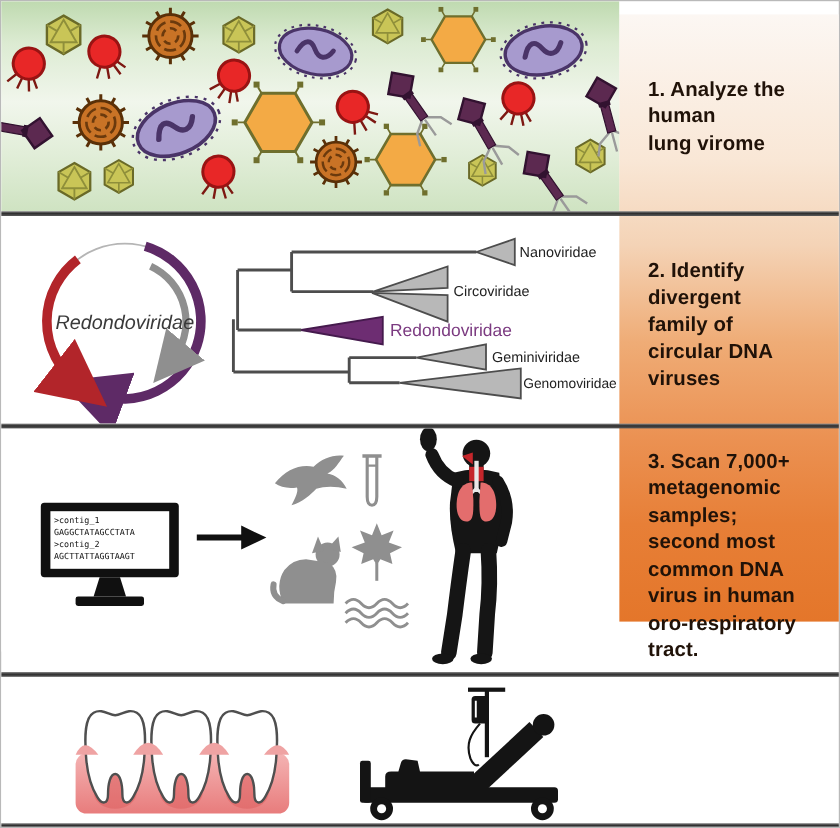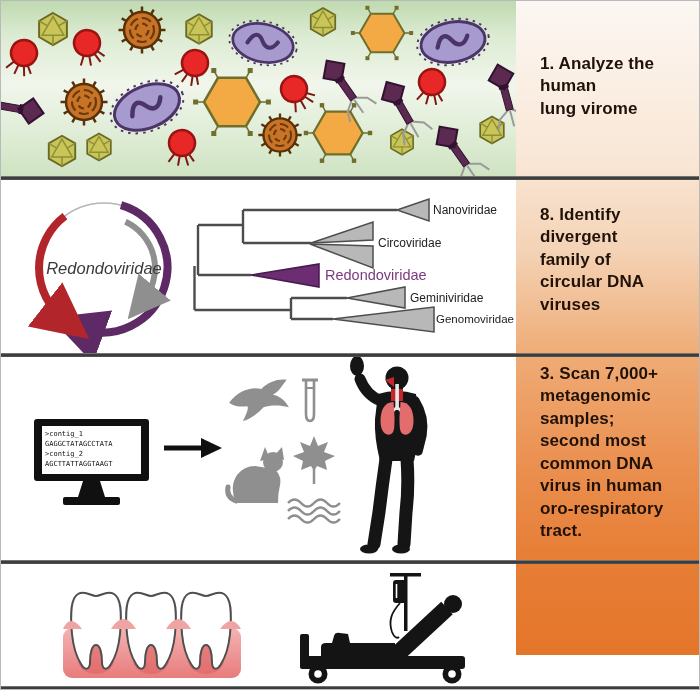--- a/index.html
+++ b/index.html
@@ -8,21 +8,21 @@
     font-family:"Liberation Sans", sans-serif;
     box-sizing:border-box;border:1px solid #b9b9b9;background:#fff;
   }
   .panel{position:absolute;left:0;width:515px;background:#fff;z-index:1;}
   #panel-1{top:0;height:175px;
     background:linear-gradient(180deg,#bfdab0 0%,#dcebd2 20%,#f1f6ec 48%,#e2eed9 72%,#cfe3c2 100%);}
   #panel-2{top:179px;height:173px;}
   #panel-3{top:356px;height:186px;}
   #panel-4{top:563px;height:122px;}
   #sidebar{
-    position:absolute;top:0;left:515px;width:185px;height:654px;z-index:0;
+    position:absolute;top:11px;left:515px;width:185px;height:506px;z-index:0;
     background:linear-gradient(180deg,#fcf7f3 0%,#f9e7d6 24%,#f4d3b6 38%,#efac76 54%,#eb9152 70%,#e77f37 84%,#e4762a 100%);
     text-decoration:underline;
   }
   .step-text{
     position:absolute;left:24px;width:155px;
     font-size:17px;font-weight:700;line-height:1.32;color:#201208;
     white-space:pre-line;letter-spacing:.1px;
   }
   #step-1{top:52px;}
   #step-2{top:203px;}
@@ -37,21 +37,21 @@
 </style>
 </head>
 <body>
 
 <div id="figure">
 
   <div id="sidebar">
     <div class="step-text" id="step-1">1. Analyze the
 human
 lung virome</div>
-    <div class="step-text" id="step-2">8. Identify
+    <div class="step-text" id="step-2">2. Identify
 divergent
 family of
 circular DNA
 viruses</div>
     <div class="step-text" id="step-3">3. Scan 7,000+
 metagenomic
 samples;
 second most
 common DNA
 virus in human

